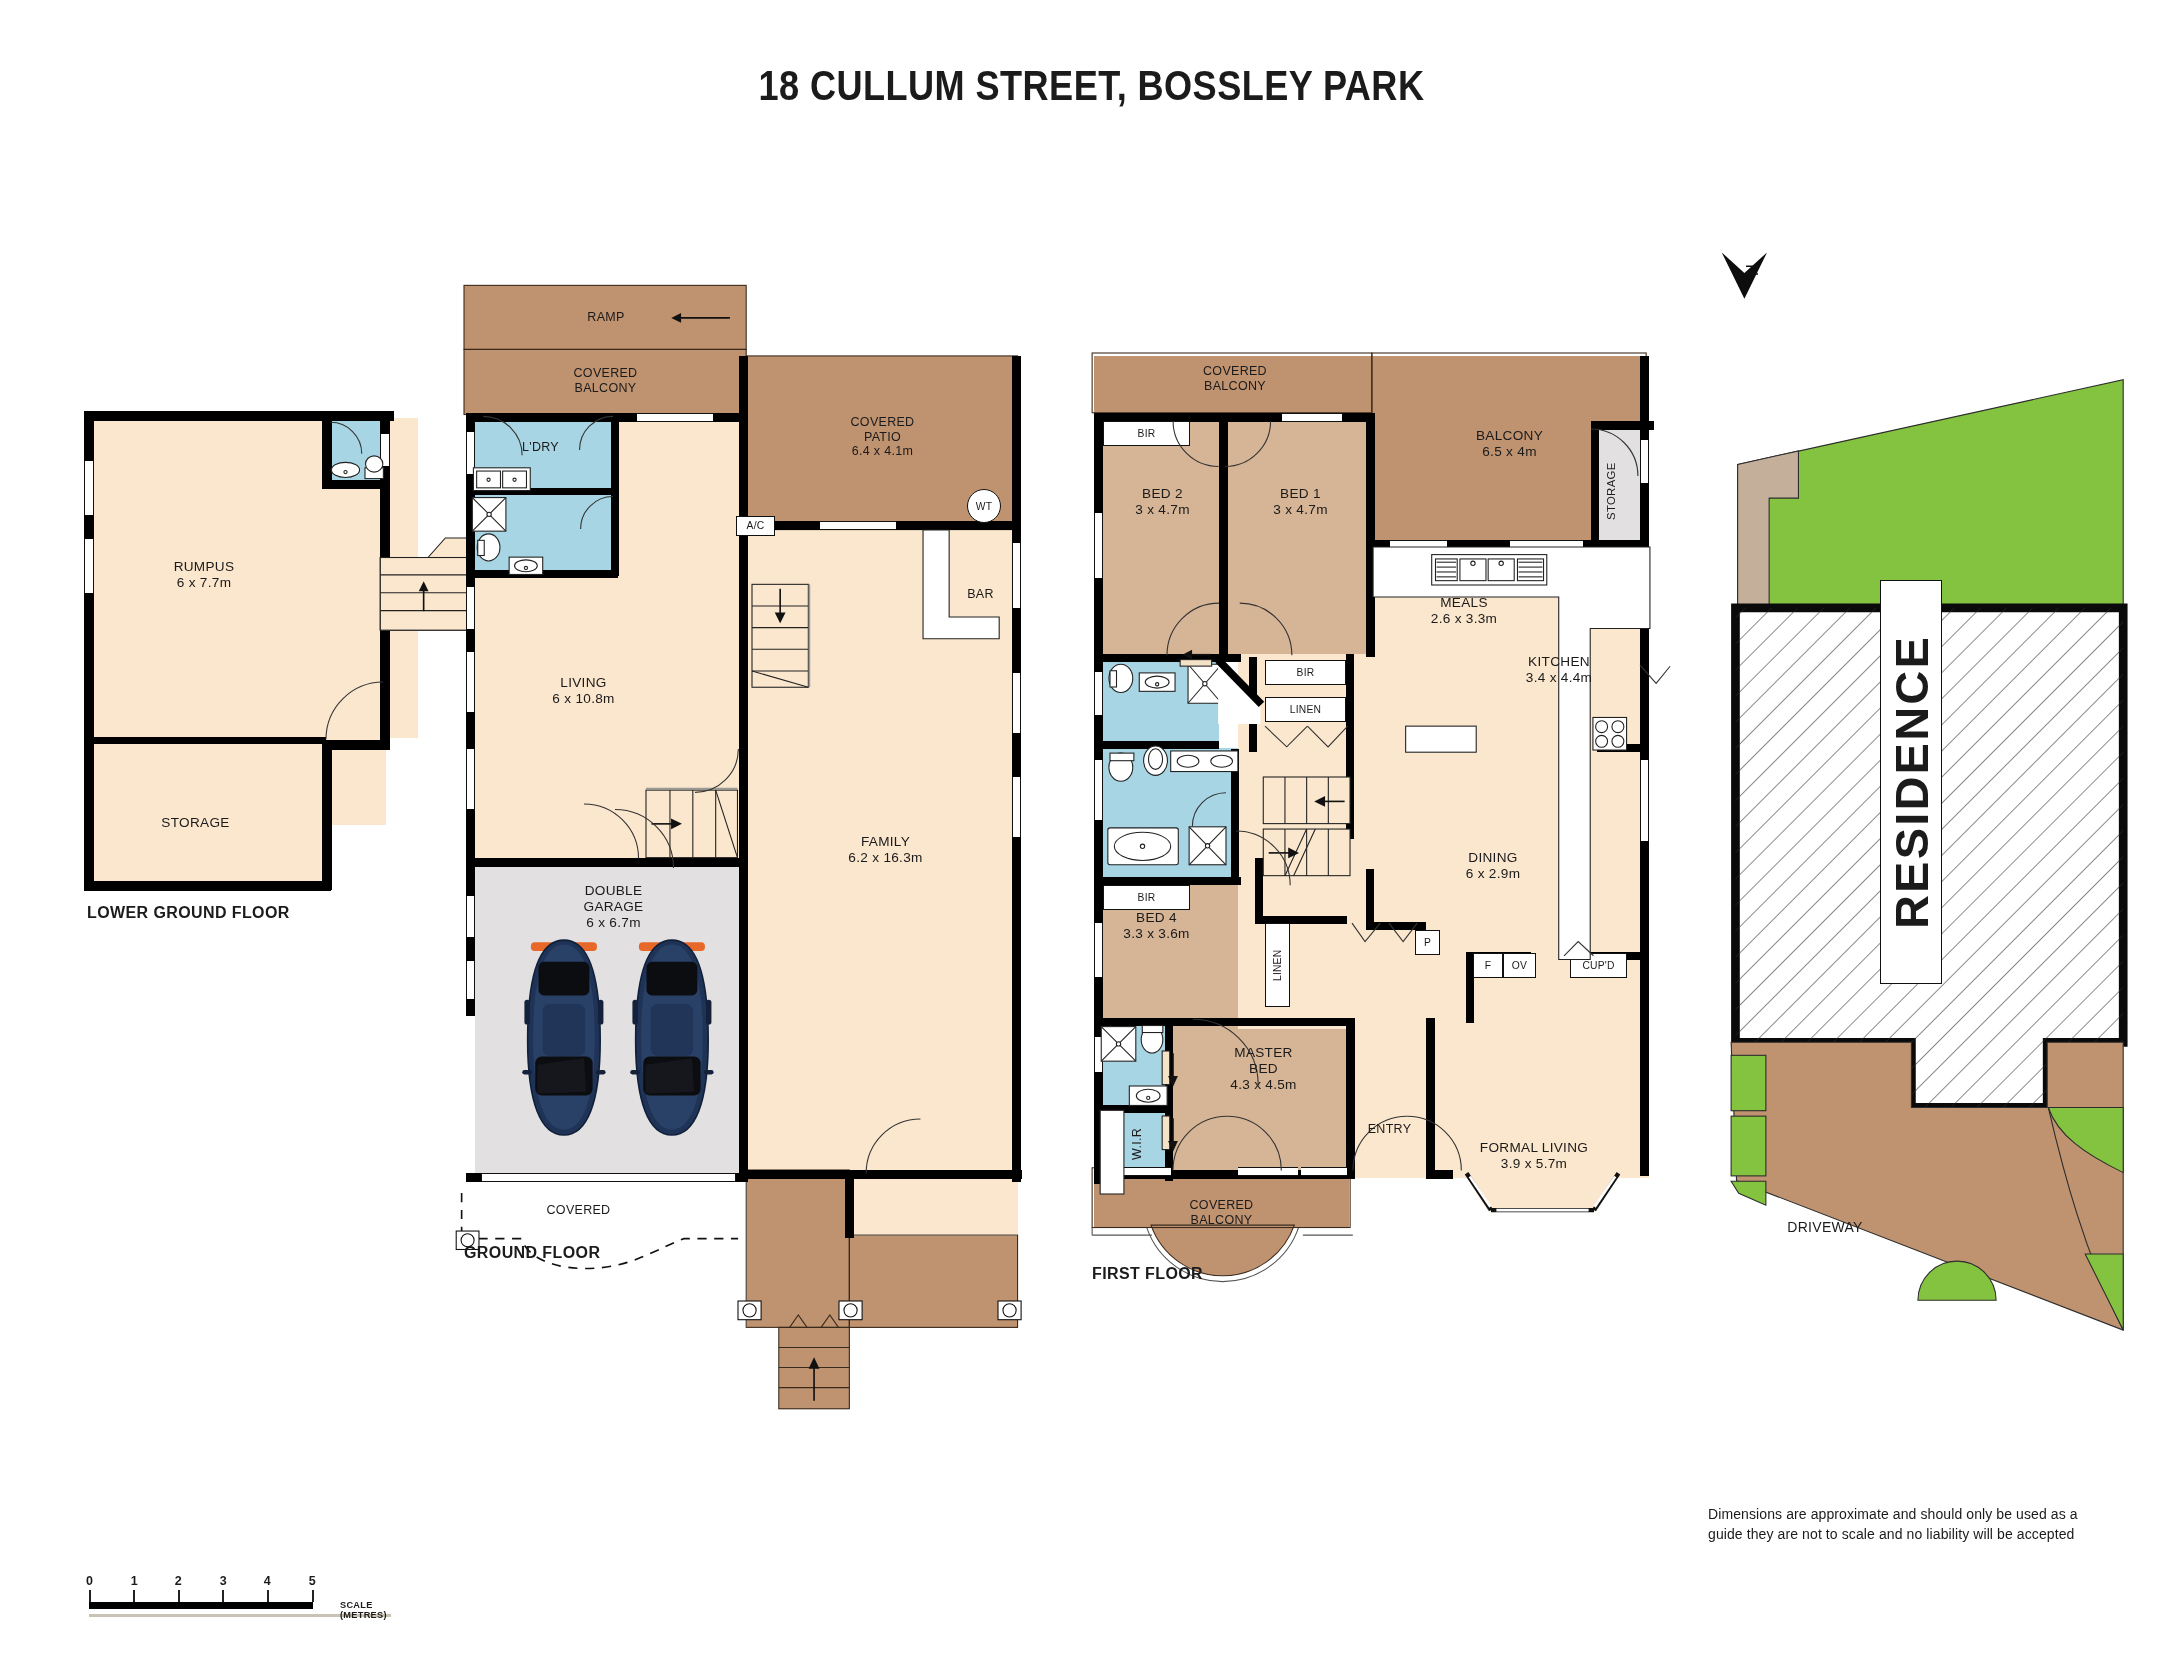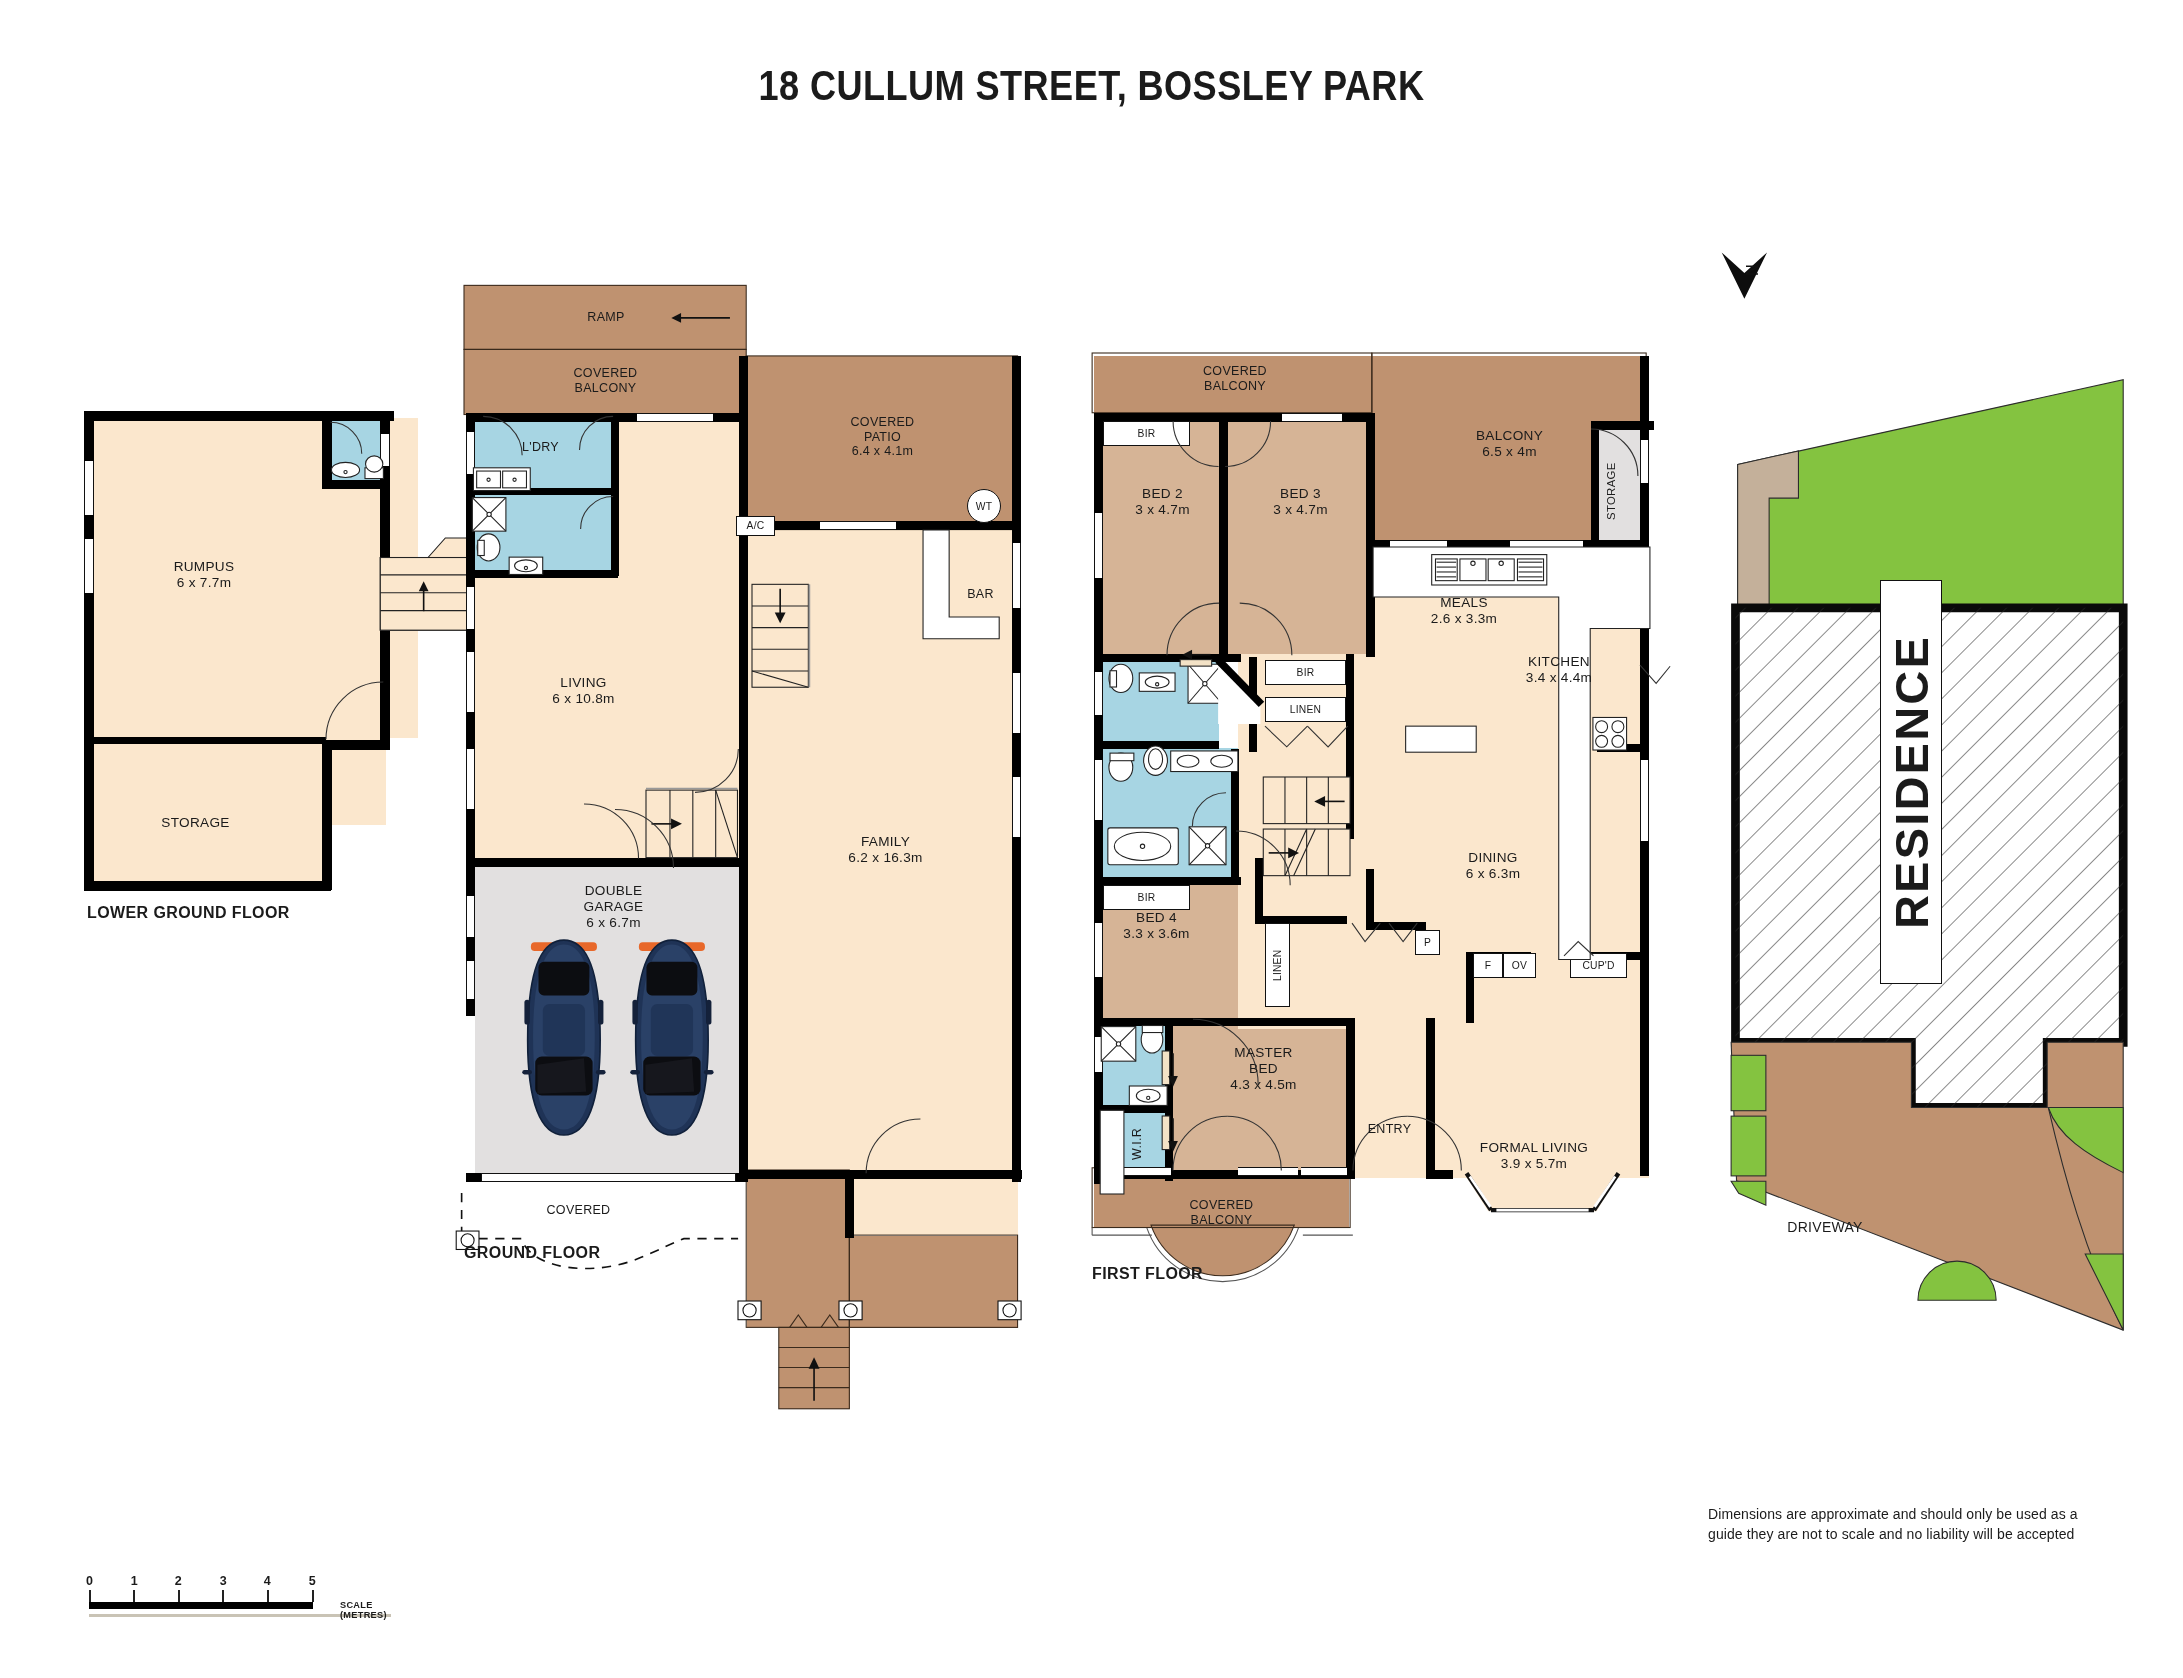--- a/index.html
+++ b/index.html
@@ -528,35 +528,35 @@
   </svg>
 
   <div class="lbl" style="left:1132px;top:364px;width:206px;">COVERED<br>BALCONY</div>
   <div class="lbl lbl-l" style="left:1431px;top:428px;width:157px;">
     <span>BALCONY</span><br><span>6.5 x 4m</span>
   </div>
   <div class="lbl lbl-l" style="left:1081px;top:486px;width:163px;">
     <span>BED 2</span><br><span>3 x 4.7m</span>
   </div>
   <div class="lbl lbl-l" style="left:1222px;top:486px;width:157px;">
-    <span>BED 3</span><br><span>3 x 4.7m</span>
+    <span>BED 1</span><br><span>3 x 4.7m</span>
   </div>
   <div class="lbl lbl-l" style="left:1078px;top:910px;width:157px;">
     <span>BED 4</span><br><span>3.3 x 3.6m</span>
   </div>
   <div class="lbl lbl-l" style="left:1189px;top:1045px;width:149px;">MASTER<br>BED<br>4.3 x 4.5m</div>
   <div class="lbl rot90" style="left:1130px;top:1108px;width:17.4px;height:71px;font-size:12.5px;">W.I.R</div>
   <div class="lbl lbl-l" style="left:1388px;top:595px;width:152px;">
     <span>MEALS</span><br><span>2.6 x 3.3m</span>
   </div>
   <div class="lbl lbl-l" style="left:1483px;top:654px;width:152px;">
     <span>KITCHEN</span><br><span>3.4 x 4.4m</span>
   </div>
   <div class="lbl lbl-l" style="left:1417px;top:850px;width:152px;">
-    <span>DINING</span><br><span>6 x 6.3m</span>
+    <span>DINING</span><br><span>6 x 2.9m</span>
   </div>
   <div class="lbl lbl-l" style="left:1428px;top:1140px;width:212px;">
     <span>FORMAL LIVING</span><br><span>3.9 x 5.7m</span>
   </div>
   <div class="lbl" style="left:1346px;top:1122px;width:87px;">ENTRY</div>
   <div class="lbl" style="left:1132px;top:1198px;width:179px;">COVERED<br>BALCONY</div>
   <div class="floorname" style="left:1092px;top:1265px;">FIRST FLOOR</div>
 </div>
 
 <div id="site">

